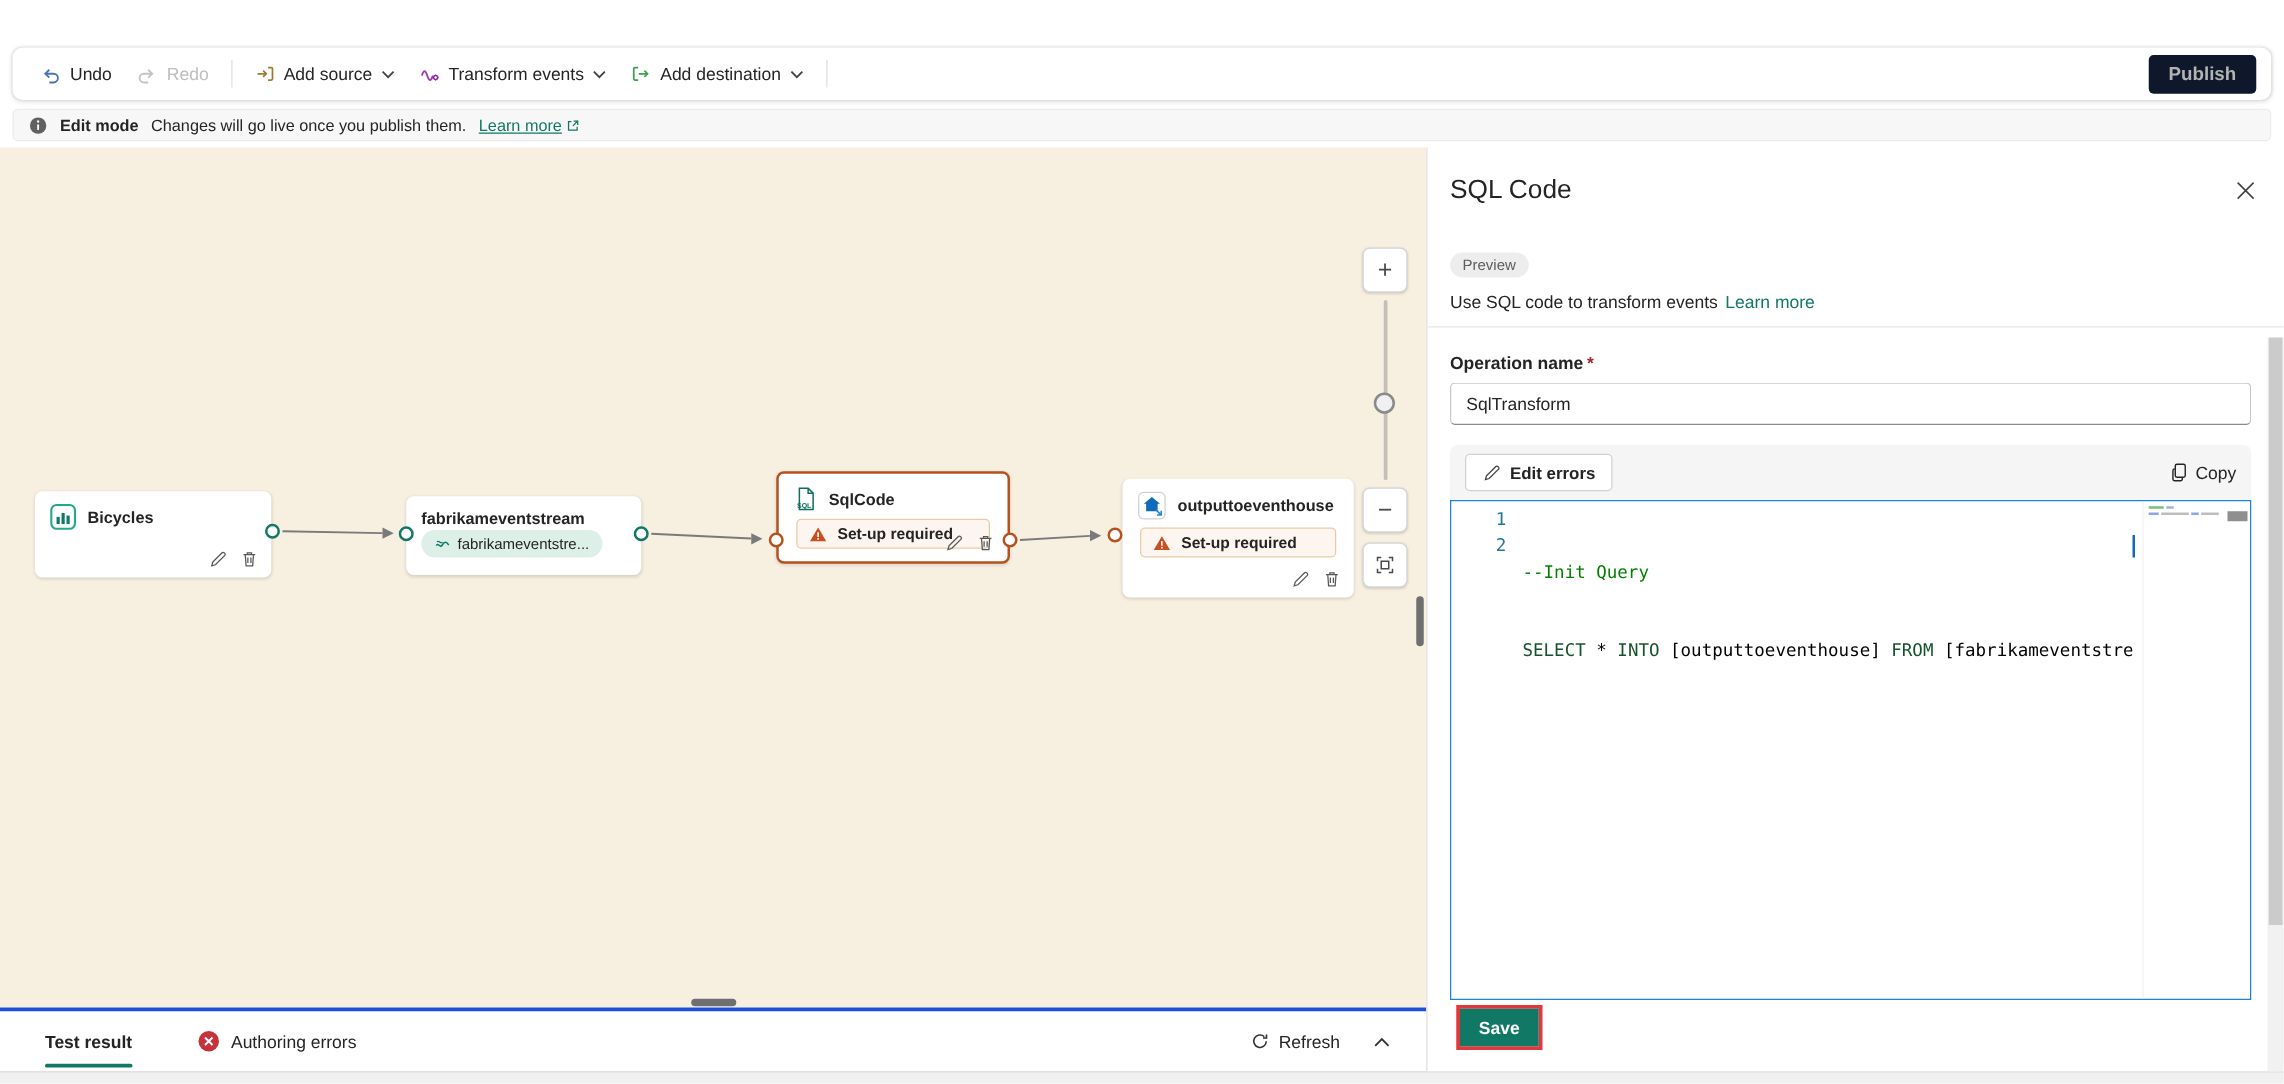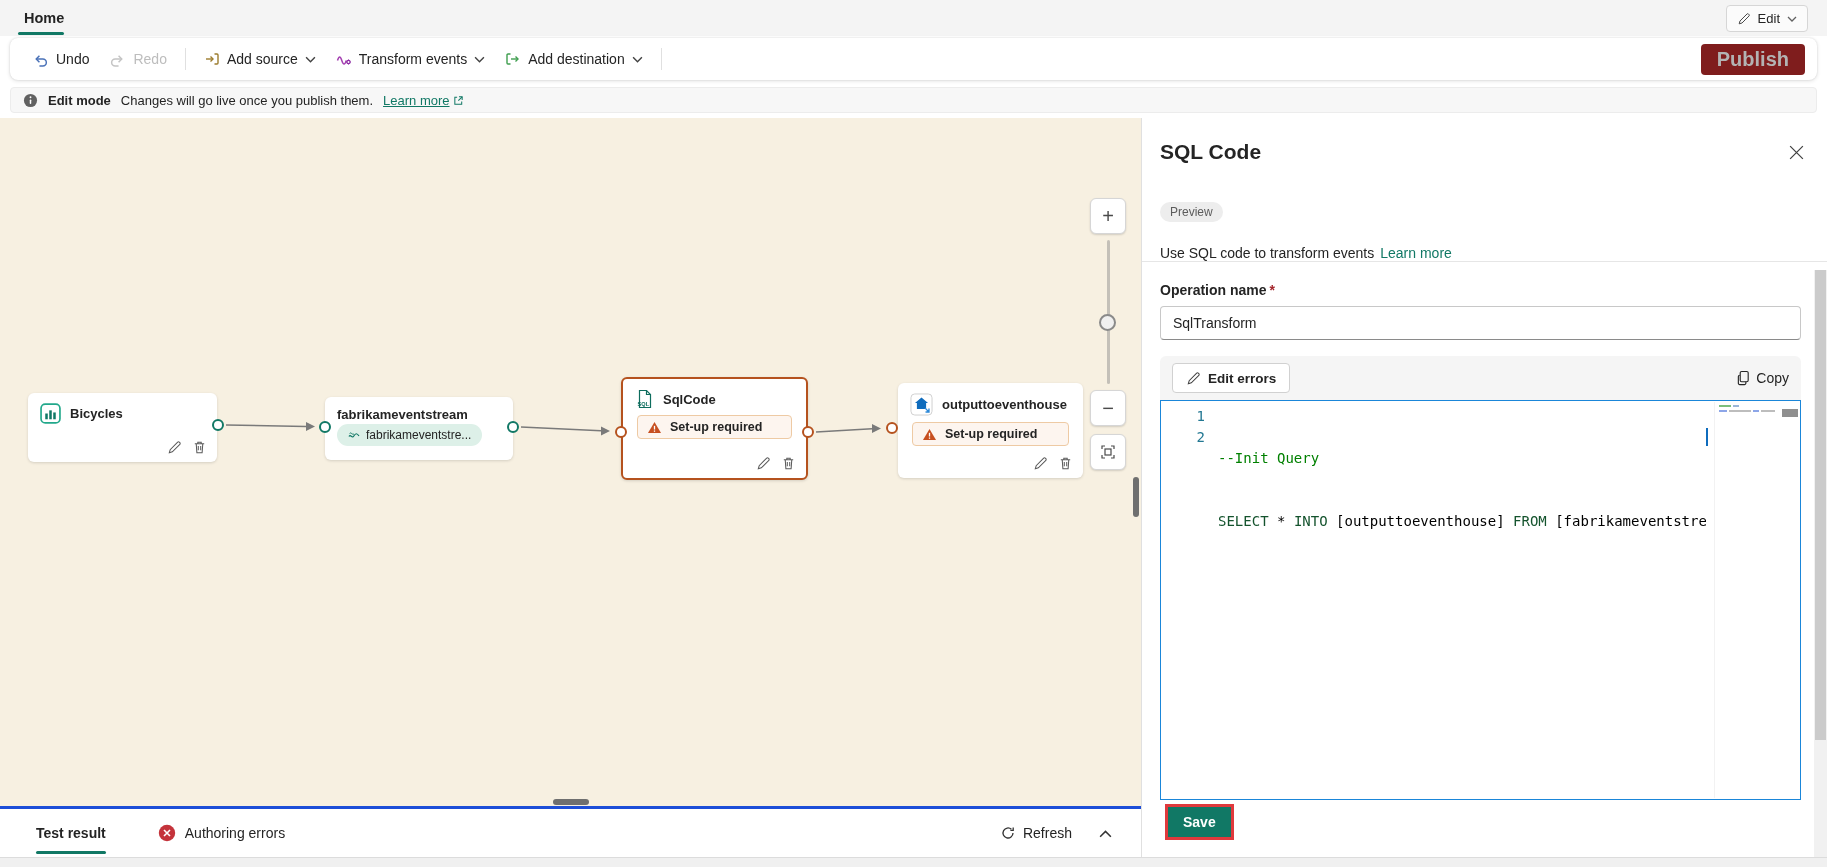--- a/index.html
+++ b/index.html
@@ -11,21 +11,21 @@
   .tabbar { position:absolute; left:0; top:0; width:1827px; height:36px; background:#f4f4f4; }
   .tab-home { position:absolute; left:24px; top:0; height:36px; line-height:36px; font-size:14.5px; font-weight:700; cursor:pointer; }
   .tab-underline { position:absolute; left:18px; top:32px; width:46px; height:3px; background:#117865; border-radius:2px; }
   .edit-btn { position:absolute; right:19px; top:5px; height:27px; padding:0 10px; background:#fbfbfb; border:1px solid #d6d6d6; border-radius:4px; display:flex; align-items:center; gap:7px; font-size:13px; }
 
   
   .toolbar { position:absolute; left:10px; top:38px; width:1807px; height:42px; background:#fff; border-radius:8px; box-shadow:0 0 2px rgba(0,0,0,.12),0 1px 4px rgba(0,0,0,.12); display:flex; align-items:center; padding:0 12px; }
   .tb-btn { display:flex; align-items:center; gap:7px; height:30px; padding:0 10px; font-size:14px; border-radius:4px; cursor:pointer; }
   .tb-btn.disabled { color:#bdbdbd; cursor:default; }
   .tb-divider { width:1px; height:22px; background:#e0e0e0; margin:0 8px; }
-  .publish-btn { margin-left:auto; height:31px; padding:0 16px; background:#7f1d1d; color:#b3b3b3; font-size:20px; font-weight:600; border-radius:4px; display:flex; align-items:center; }
+  .publish-btn { margin-left:auto; height:31px; padding:0 16px; background:#0f172a; color:#b3b3b3; font-size:15px; font-weight:600; border-radius:4px; display:flex; align-items:center; }
 
   
   .banner { position:absolute; left:10px; top:87px; width:1807px; height:26px; background:#f7f7f7; border:1px solid #ececec; border-radius:4px; display:flex; align-items:center; gap:10px; padding:0 12px; font-size:13px; }
   .banner b { font-weight:700; }
   .banner-link { color:#117865; text-decoration:underline; display:flex; align-items:center; gap:3px; cursor:pointer; }
 
   
   .canvas { position:absolute; left:0; top:118px; width:1141px; height:688px; background:#f7f0e1; overflow:hidden; }
   .edges { position:absolute; left:0; top:0; }
   .node { position:absolute; background:#fff; border-radius:6px; box-shadow:0 1px 3px rgba(0,0,0,.14); }
@@ -49,24 +49,24 @@
   .br-tab { position:relative; font-weight:700; height:100%; display:flex; align-items:center; cursor:pointer; }
   .br-tab .tab-line { position:absolute; left:0; bottom:3px; width:100%; height:3px; background:#117865; border-radius:2px; }
   .err-group { display:flex; align-items:center; gap:9px; margin-left:52px; cursor:pointer; }
   .refresh-group { margin-left:auto; display:flex; align-items:center; gap:7px; cursor:pointer; }
   .collapse { margin-left:26px; cursor:pointer; display:flex; }
 
   .bottom-strip { position:absolute; left:0; top:857px; width:1827px; height:10px; background:#f0f0f0; border-top:1px solid #dcdcdc; }
 
   
   .panel { position:absolute; left:1141px; top:118px; width:686px; height:739px; background:#fff; border-left:1px solid #e0e0e0; }
-  .panel-title { position:absolute; left:18px; top:22px; font-size:21px; font-weight:700; }
+  .panel-title { position:absolute; left:18px; top:22px; font-size:21px; font-weight:400; }
   .panel-close { position:absolute; right:22px; top:26px; cursor:pointer; }
   .preview-badge { position:absolute; left:18px; top:84px; background:#ededed; color:#5c5c5c; font-size:12px; padding:3px 10px; border-radius:10px; }
-  .panel-desc { position:absolute; left:18px; top:115px; font-size:14px; display:flex; gap:6px;margin-top:12px; }
+  .panel-desc { position:absolute; left:18px; top:115px; font-size:14px; display:flex; gap:6px; }
   .panel-desc .lm { color:#117865; cursor:pointer; }
   .panel-divider { position:absolute; left:0; top:143px; width:100%; height:1px; background:#e6e6e6; }
   .op-label { position:absolute; left:18px; top:164px; font-size:14px; font-weight:600; }
   .op-label .req { color:#a4262c; margin-left:3px; }
   .op-input { position:absolute; left:18px; top:188px; width:641px; height:34px; border:1px solid #c8c8c8; border-bottom-color:#8a8a8a; border-radius:4px; padding:0 12px; font-size:14px; font-family:inherit; color:#242424; }
   .qbar { position:absolute; left:18px; top:238px; width:641px; height:44px; background:#f5f5f5; border-radius:6px 6px 0 0; display:flex; align-items:center; padding:0 12px; }
   .editq-btn { background:#fff; border:1px solid #d1d1d1; border-radius:4px; height:30px; padding:0 13px; display:flex; align-items:center; gap:7px; font-size:13.5px; font-weight:600; cursor:pointer; }
   .copy-btn { margin-left:auto; display:flex; align-items:flex-start; gap:5px; font-size:14px; cursor:pointer; }
 
   .editor { position:absolute; left:18px; top:282px; width:641px; height:400px; border:1px solid #1a86d9; background:#fff; font-family:"DejaVu Sans Mono","Liberation Mono",monospace; font-size:14px; }
@@ -85,37 +85,20 @@
   .panel-sb { position:absolute; right:0; top:152px; width:13px; height:587px; background:#f1f1f1; }
   .panel-sb .thumb { position:absolute; left:1px; top:0; width:11px; height:470px; background:#cbcbcb; }
 
   .icon { display:inline-flex; align-items:center; }
 </style>
 </head>
 <body>
 
 <div class="app">
 
-  <div class="tabbar">
-    <div class="tab-home">Home</div>
-    <div class="tab-underline"></div>
-    <div class="edit-btn">
-      <span class="icon">
-        <svg width="14" height="14" viewBox="0 0 16 16">
-            <path d="M2.5 13.5l.9-3.2 8-8a1.2 1.2 0 0 1 1.7 0l.6.6a1.2 1.2 0 0 1 0 1.7l-8 8z" fill="none" stroke="#424242" stroke-width="1.1"></path>
-          </svg>
-      </span>
-      <span>Edit</span>
-      <span class="icon">
-        <svg width="10" height="10" viewBox="0 0 10 10">
-            <polyline points="1,3 5,7 9,3" fill="none" stroke="#616161" stroke-width="1.3"></polyline>
-          </svg>
-      </span>
-    </div>
-  </div>
 
   <div class="toolbar">
     <div class="tb-btn">
       <span class="icon">
         <svg width="17" height="17" viewBox="0 0 16 16">
             <path d="M4 7.5h6.2a3.3 3.3 0 0 1 0 6.6H7" fill="none" stroke="#4a72b8" stroke-width="1.4"></path>
             <path d="M7 4.5L4 7.5l3 3" fill="none" stroke="#4a72b8" stroke-width="1.4"></path>
           </svg>
       </span>
       <span>Undo</span>
@@ -247,21 +230,21 @@
         <span class="icon">
           <svg width="12" height="12" viewBox="0 0 12 12">
               <path d="M1 7.5C2.6 4.5 4 10 5.8 7s3.2-3 5.2 0" fill="none" stroke="#117865" stroke-width="1.2"></path>
               <path d="M1.6 4.5C3 2.6 4.4 6.5 6 4.8" fill="none" stroke="#117865" stroke-width="1"></path>
             </svg>
         </span>
         <span>fabrikameventstre...</span>
       </div>
     </div>
 
-    <div class="node selected" style="left:621px; top:259px; width:187px; height:103px;">
+    <div class="node selected" style="left:621px; top:259px; width:187px; height:74px;">
       <div class="node-head">
         <span class="icon">
           <svg width="19" height="20" viewBox="0 0 19 20">
               <path d="M4.5 1.5h7l4 4V18.5h-11z" fill="#fff" stroke="#0e6d5e" stroke-width="1.2"></path>
               <path d="M11.5 1.5v4h4" fill="none" stroke="#0e6d5e" stroke-width="1.2"></path>
               <text x="2.6" y="17.4" font-size="5.6" font-weight="bold" fill="#0e6d5e" font-family="sans-serif">SQL</text>
             </svg>
         </span>
         <span style="font-weight:600;">SqlCode</span>
       </div>

